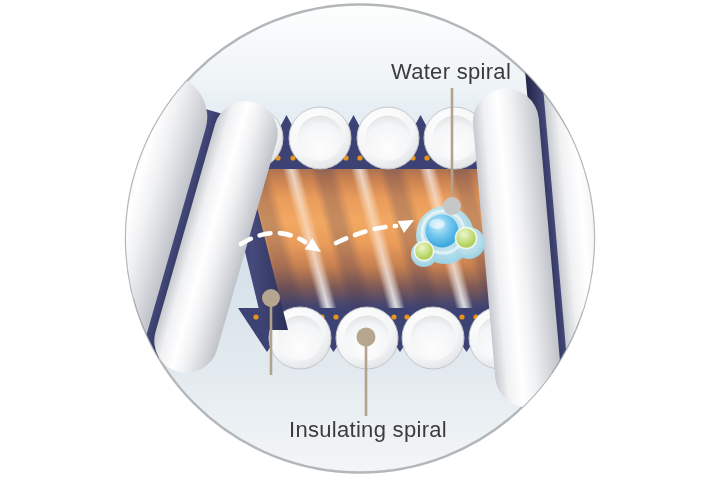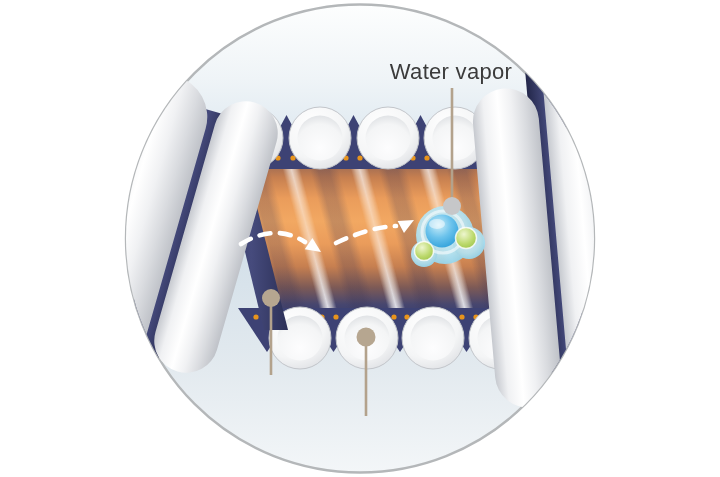--- a/index.html
+++ b/index.html
@@ -278,17 +278,18 @@
       <line x1="271" y1="303" x2="271" y2="375" stroke="#b3a28c" stroke-width="2.6"></line>
       <circle cx="271" cy="298" r="9" fill="#b6a690"></circle>
 
       <line x1="366" y1="342" x2="366" y2="416" stroke="#b3a28c" stroke-width="2.6"></line>
       <circle cx="366" cy="337" r="9.5" fill="#b6a690"></circle>
     </g>
 
   </g>
 </svg>
 
-<div class="callout-label lbl-water">Water vapor</div>
-
-
+<div class="callout-label lbl-water">Water spiral</div>
+
+
+<div class="callout-label lbl-insulating">Insulating spiral</div>
 
 </div>
 
 </body></html>

